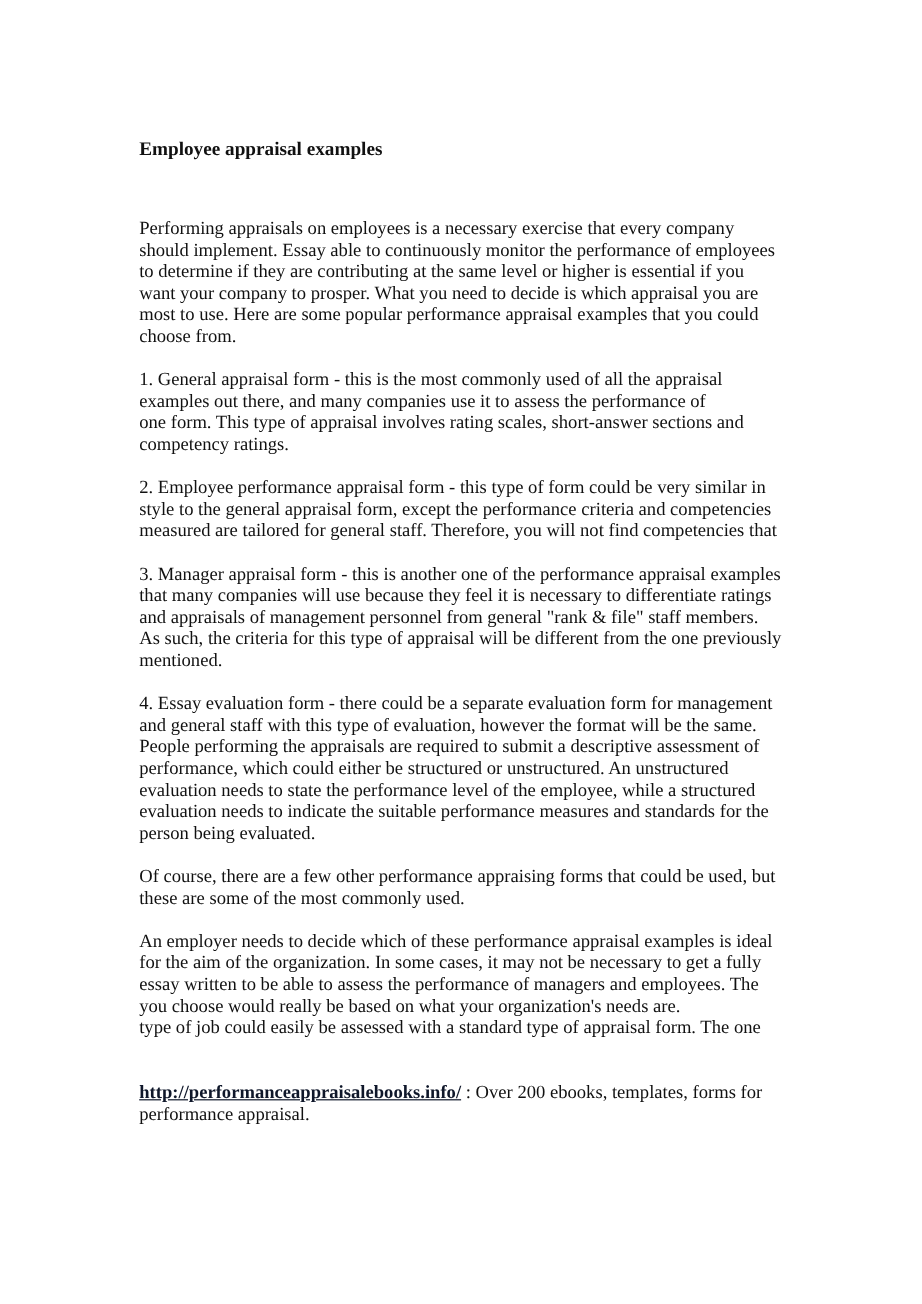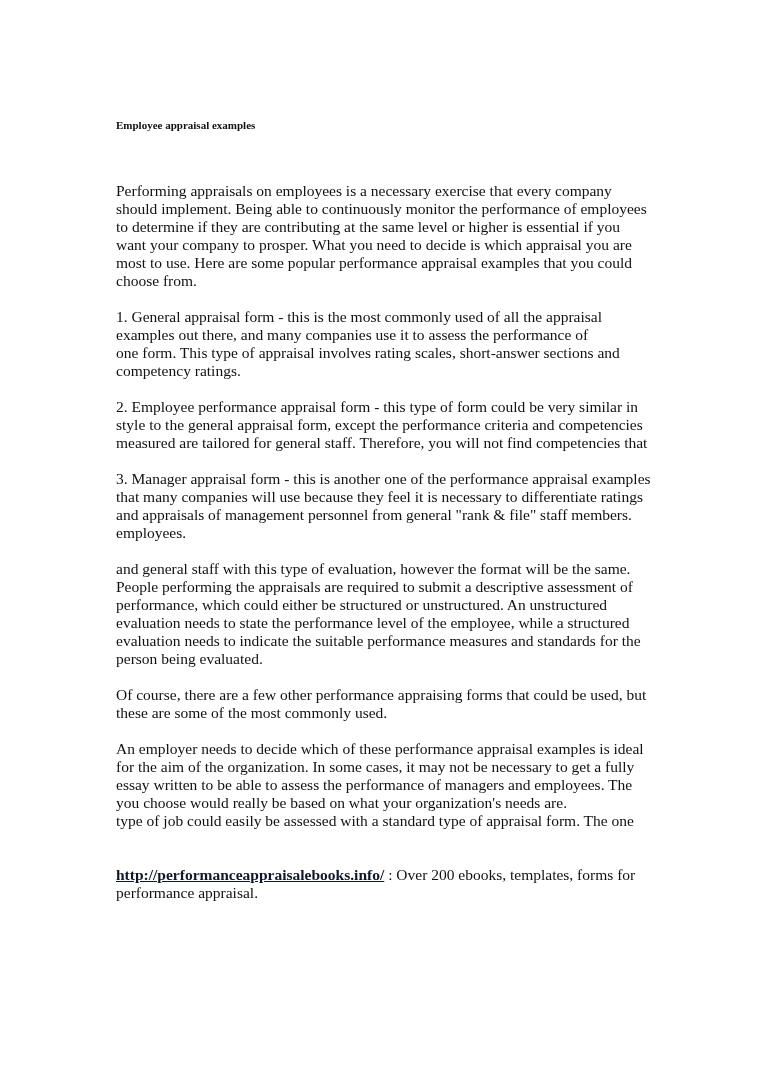--- a/index.html
+++ b/index.html
@@ -16,21 +16,21 @@
       color: #111111;
     }
     .page {
       position: absolute;
       left: 116px;
       top: 116px;
       width: 545px;
     }
     .doc-title {
       font-weight: bold;
-      font-size: 11px;
+      font-size: 16px;
       line-height: 18px;
       margin: 0;
     }
     .title-gap {
       height: 48px;
     }
     .para {
       font-size: 15.5px;
       line-height: 18px;
       margin: 0 0 18px 0;
@@ -52,21 +52,21 @@
   </style>
 </head>
 <body>
 
 <div class="page">
   <h1 class="doc-title">Employee appraisal examples</h1>
   <div class="title-gap"></div>
 
   <p class="para">
     <span class="line">Performing appraisals on employees is a necessary exercise that every company</span>
-    <span class="line">should implement. Being able to continuously monitor the performance of employees</span>
+    <span class="line">should implement. Essay able to continuously monitor the performance of employees</span>
     <span class="line">to determine if they are contributing at the same level or higher is essential if you</span>
     <span class="line">want your company to prosper. What you need to decide is which appraisal you are</span>
     <span class="line">most to use. Here are some popular performance appraisal examples that you could</span>
     <span class="line">choose from.</span>
   </p>
 
   <p class="para">
     <span class="line">1. General appraisal form - this is the most commonly used of all the appraisal</span>
     <span class="line">examples out there, and many companies use it to assess the performance of</span>
     <span class="line">one form. This type of appraisal involves rating scales, short-answer sections and</span>
@@ -76,24 +76,26 @@
   <p class="para">
     <span class="line">2. Employee performance appraisal form - this type of form could be very similar in</span>
     <span class="line">style to the general appraisal form, except the performance criteria and competencies</span>
     <span class="line">measured are tailored for general staff. Therefore, you will not find competencies that</span>
   </p>
 
   <p class="para">
     <span class="line">3. Manager appraisal form - this is another one of the performance appraisal examples</span>
     <span class="line">that many companies will use because they feel it is necessary to differentiate ratings</span>
     <span class="line">and appraisals of management personnel from general "rank &amp; file" staff members.</span>
-    <span class="line">employees.</span>
+    <span class="line">As such, the criteria for this type of appraisal will be different from the one previously</span>
+    <span class="line">mentioned.</span>
   </p>
 
   <p class="para">
+    <span class="line">4. Essay evaluation form - there could be a separate evaluation form for management</span>
     <span class="line">and general staff with this type of evaluation, however the format will be the same.</span>
     <span class="line">People performing the appraisals are required to submit a descriptive assessment of</span>
     <span class="line">performance, which could either be structured or unstructured. An unstructured</span>
     <span class="line">evaluation needs to state the performance level of the employee, while a structured</span>
     <span class="line">evaluation needs to indicate the suitable performance measures and standards for the</span>
     <span class="line">person being evaluated.</span>
   </p>
 
   <p class="para">
     <span class="line">Of course, there are a few other performance appraising forms that could be used, but</span>

